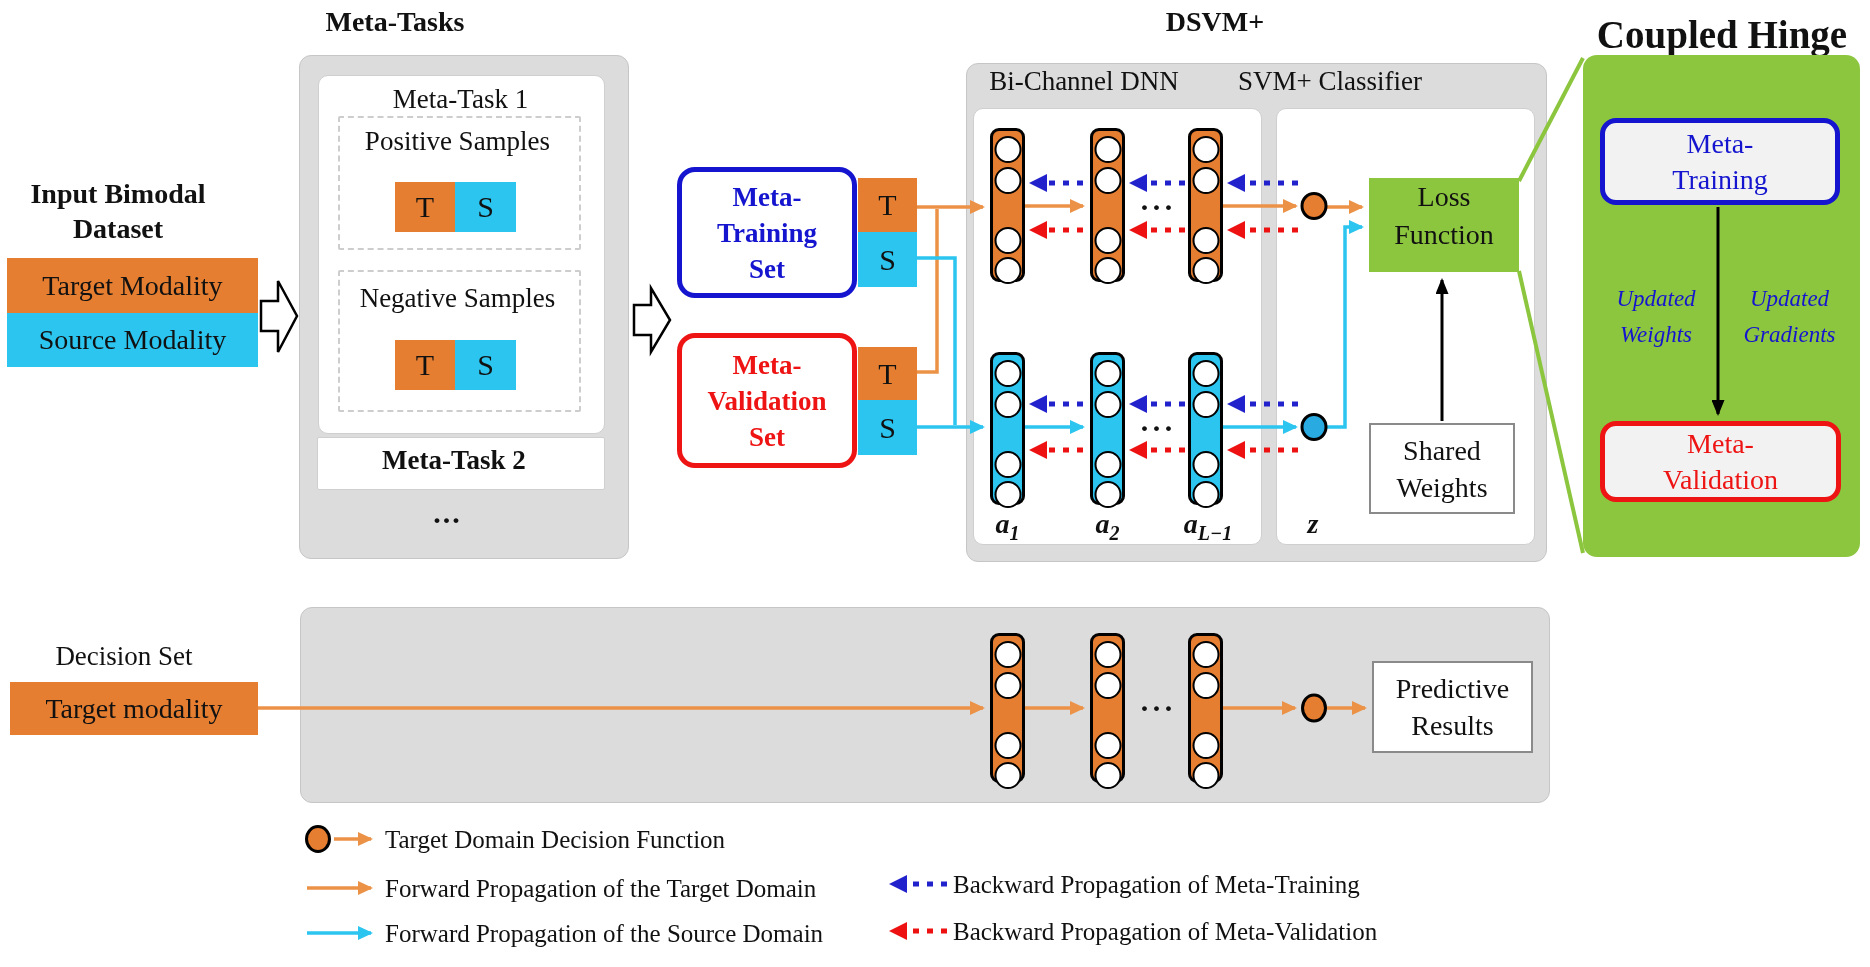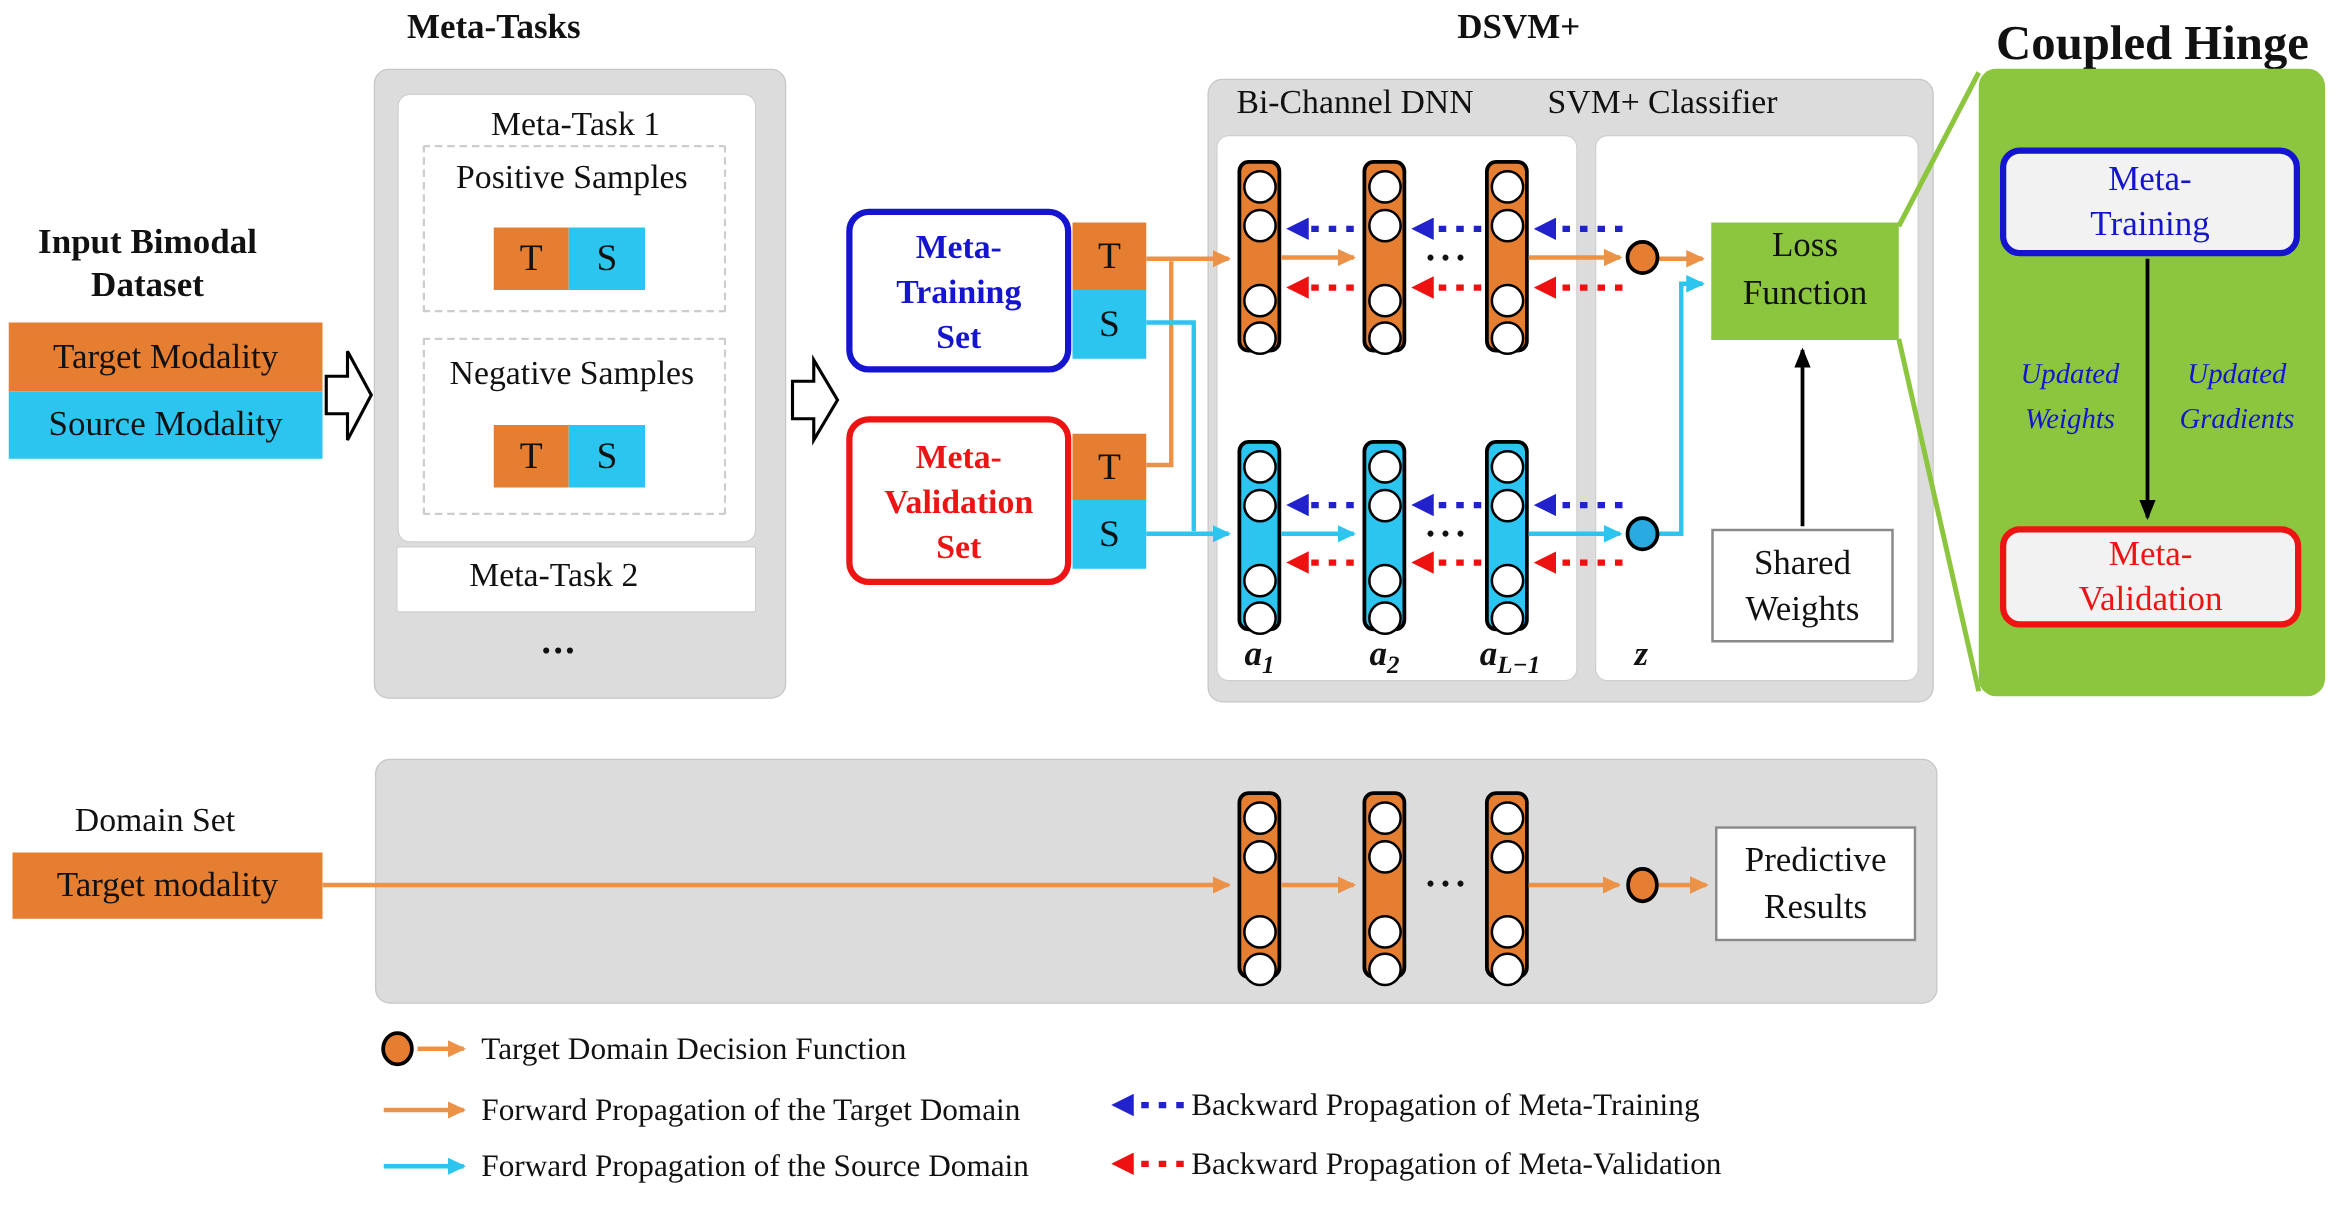--- a/index.html
+++ b/index.html
@@ -83,21 +83,21 @@
   <div class="abs ctr h-label" style="left:338px;top:126px;width:239px;">Positive Samples</div>
   <div class="abs ts-block orange-fill" style="left:395px;top:182px;width:60px;height:50px;">T</div>
   <div class="abs ts-block cyan-fill" style="left:455px;top:182px;width:61px;height:50px;">S</div>
 
   <div class="abs dashed-box" style="left:338px;top:270px;width:239px;height:138px;"></div>
   <div class="abs ctr h-label" style="left:338px;top:283px;width:239px;">Negative Samples</div>
   <div class="abs ts-block orange-fill" style="left:395px;top:340px;width:60px;height:50px;">T</div>
   <div class="abs ts-block cyan-fill" style="left:455px;top:340px;width:61px;height:50px;">S</div>
 
   <div class="abs white-box" style="left:317px;top:437px;width:286px;height:51px;border-radius:2px;"></div>
-  <div class="abs ctr h-label" style="left:300px;top:445px;width:286px;">Meta-Task 2</div>
+  <div class="abs ctr h-label" style="left:311px;top:445px;width:286px;font-weight:bold;">Meta-Task 2</div>
   <div class="abs ctr dots" style="left:380px;top:496px;width:135px;">...</div>
 
   <div class="abs set-box train" style="left:677px;top:167px;width:180px;height:131px;box-sizing:border-box;">
     <div>Meta-</div>
     <div>Training</div>
     <div>Set</div>
   </div>
   <div class="abs ts-block orange-fill" style="left:858px;top:178px;width:59px;height:54px;">T</div>
   <div class="abs ts-block cyan-fill" style="left:858px;top:232px;width:59px;height:55px;">S</div>
 
@@ -181,21 +181,21 @@
   <div class="abs ctr upd" style="left:1722px;top:281px;width:135px;">
     <div>Updated</div>
     <div>Gradients</div>
   </div>
   <div class="abs hinge-box valid" style="left:1600px;top:421px;width:241px;height:81px;box-sizing:border-box;">
     <div>Meta-</div>
     <div>Validation</div>
   </div>
 
   <div class="abs panel" style="left:300px;top:607px;width:1248px;height:194px;"></div>
-  <div class="abs ctr h-label" style="left:38px;top:641px;width:172px;">Domain Set</div>
+  <div class="abs ctr h-label" style="left:38px;top:641px;width:172px;">Decision Set</div>
   <div class="abs mod-box orange-fill" style="left:10px;top:682px;width:248px;height:53px;">Target modality</div>
 
   <div class="ncol o" style="left:990px;top:633px;height:150px;">
       <span></span>
       <span></span>
       <span></span>
       <span></span>
     </div>
   <div class="ncol o" style="left:1090px;top:633px;height:150px;">
       <span></span>

